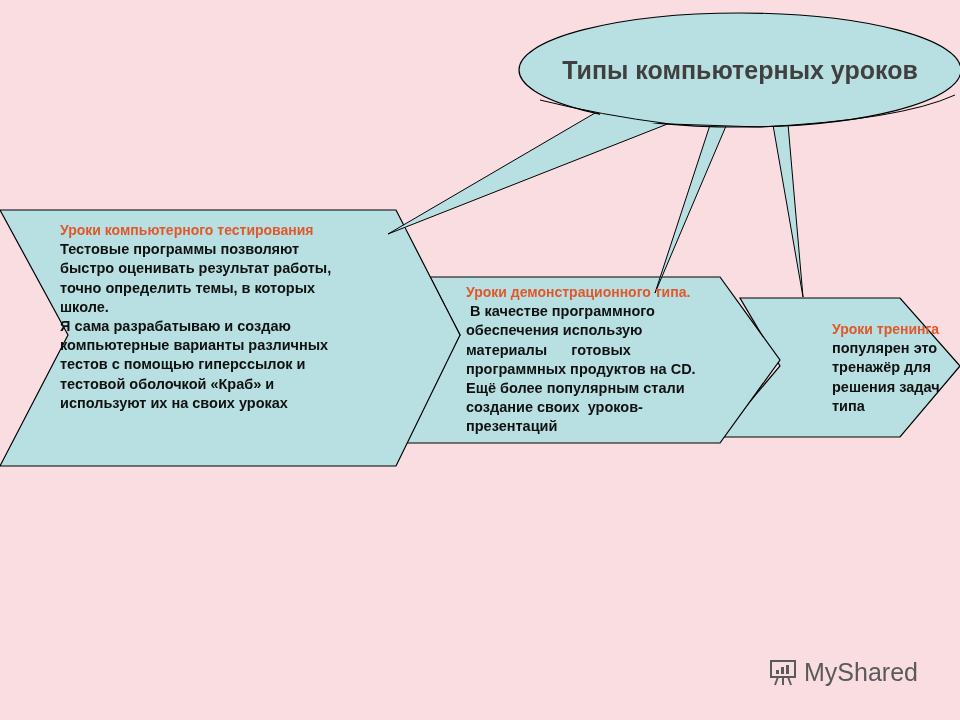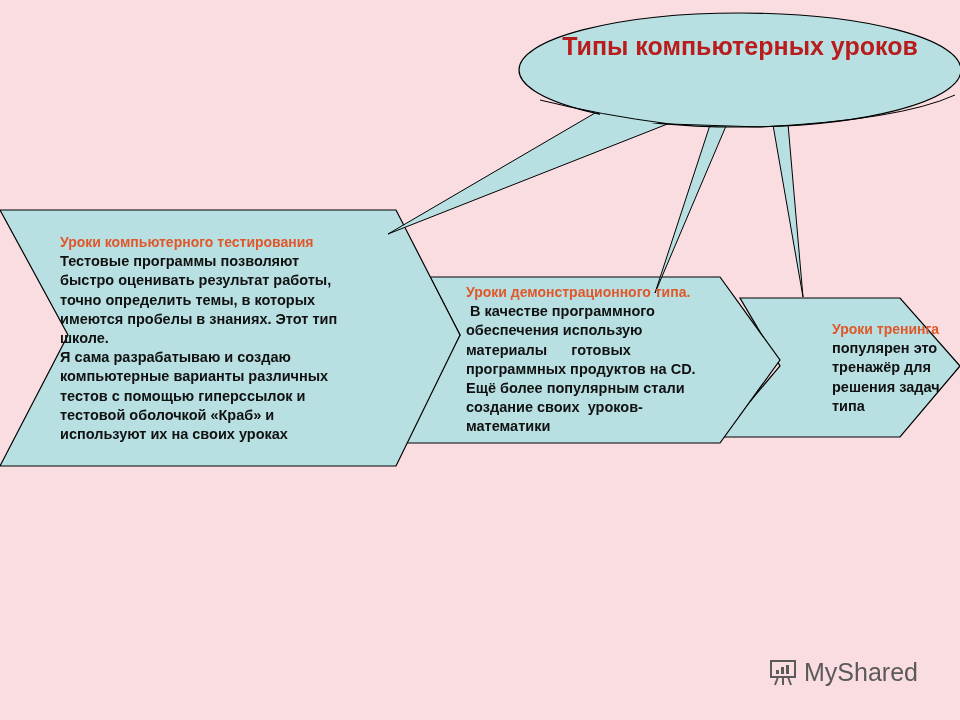--- a/index.html
+++ b/index.html
@@ -1,21 +1,21 @@
 <!DOCTYPE html>
 <html><head>
 <meta charset="utf-8">
 <style>
   html, body { margin:0; padding:0; }
   body { width:960px; height:720px; background:#fadde1; position:relative; overflow:hidden; font-family:"Liberation Sans", sans-serif; }
   svg.diagram { position:absolute; left:0; top:0; }
-  .title { position:absolute; left:520px; top:32px; width:440px; text-align:center; font-size:25px; font-weight:bold; color:#b91c1c; }
+  .title { position:absolute; left:520px; top:56px; width:440px; text-align:center; font-size:25px; font-weight:bold; color:#404040; }
   .block { position:absolute; font-size:14.5px; font-weight:bold; color:#111; line-height:19.2px; }
   .block .head { color:#e0582a; font-size:14px; }
-  .b1 { left:60px; top:221px; width:340px;margin-top:12px; }
+  .b1 { left:60px; top:221px; width:340px; }
   .b2 { left:466px; top:283px; width:280px; }
   .b3 { left:832px; top:304px; width:150px;margin-top:16px; }
   .line { display:block; white-space:pre; }
   .logo { position:absolute; left:768px; top:657px; display:flex; align-items:center; gap:6px; color:#5a5a5a; font-size:25px; }
 </style>
 </head>
 <body>
 
 <svg class="diagram" width="960" height="720">
 
@@ -34,38 +34,37 @@
   <path d="M 540,100 Q 600,115 670,124 L 760,127 Q 900,120 955,95" fill="none" stroke="#000" stroke-width="1"></path>
 </svg>
 
 <div class="title">Типы компьютерных уроков</div>
 
 <div class="block b1">
   <span class="line head">Уроки компьютерного тестирования</span>
   <span class="line">Тестовые программы позволяют</span>
   <span class="line">быстро оценивать результат работы,</span>
   <span class="line">точно определить темы, в которых</span>
-  <span class="line">имеются пробелы в знаниях. Этот тип</span>
   <span class="line">школе.</span>
   <span class="line">Я сама разрабатываю и создаю</span>
   <span class="line">компьютерные варианты различных</span>
   <span class="line">тестов с помощью гиперссылок и</span>
   <span class="line">тестовой оболочкой «Краб» и</span>
   <span class="line">используют их на своих уроках</span>
 </div>
 
 <div class="block b2">
   <span class="line head">Уроки демонстрационного типа.</span>
   <span class="line"> В качестве программного</span>
   <span class="line">обеспечения использую</span>
   <span class="line">материалы      готовых</span>
   <span class="line">программных продуктов на CD.</span>
   <span class="line">Ещё более популярным стали</span>
   <span class="line">создание своих  уроков-</span>
-  <span class="line">математики</span>
+  <span class="line">презентаций</span>
 </div>
 
 <div class="block b3">
   <span class="line head">Уроки тренинга</span>
   <span class="line">популярен это</span>
   <span class="line">тренажёр для</span>
   <span class="line">решения задач</span>
   <span class="line">типа</span>
 </div>
 

